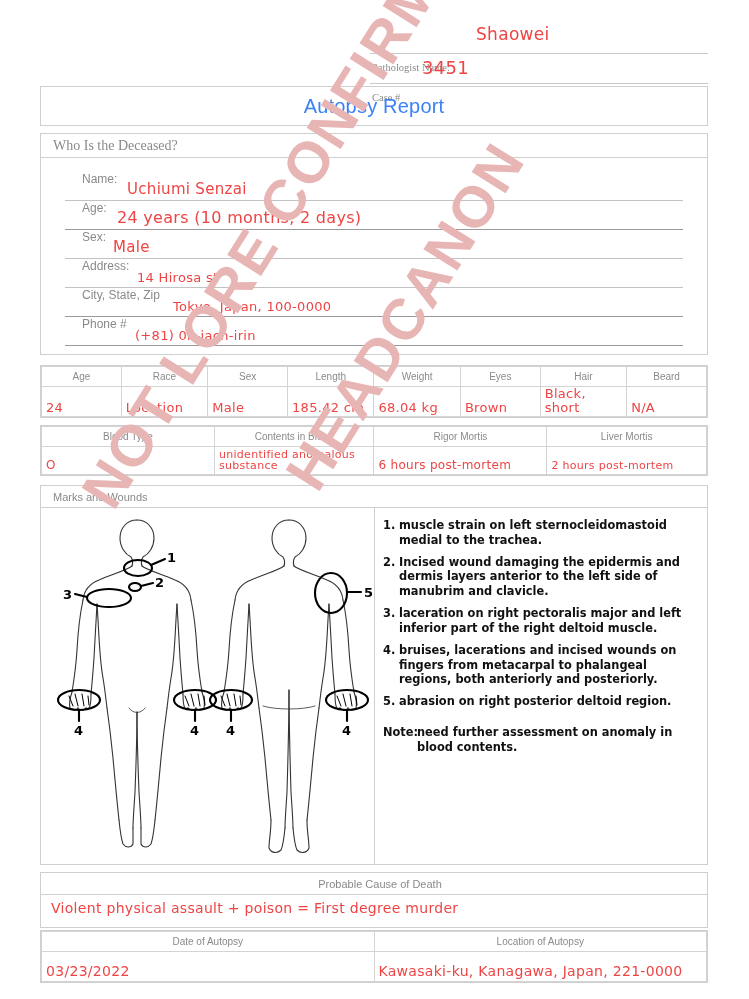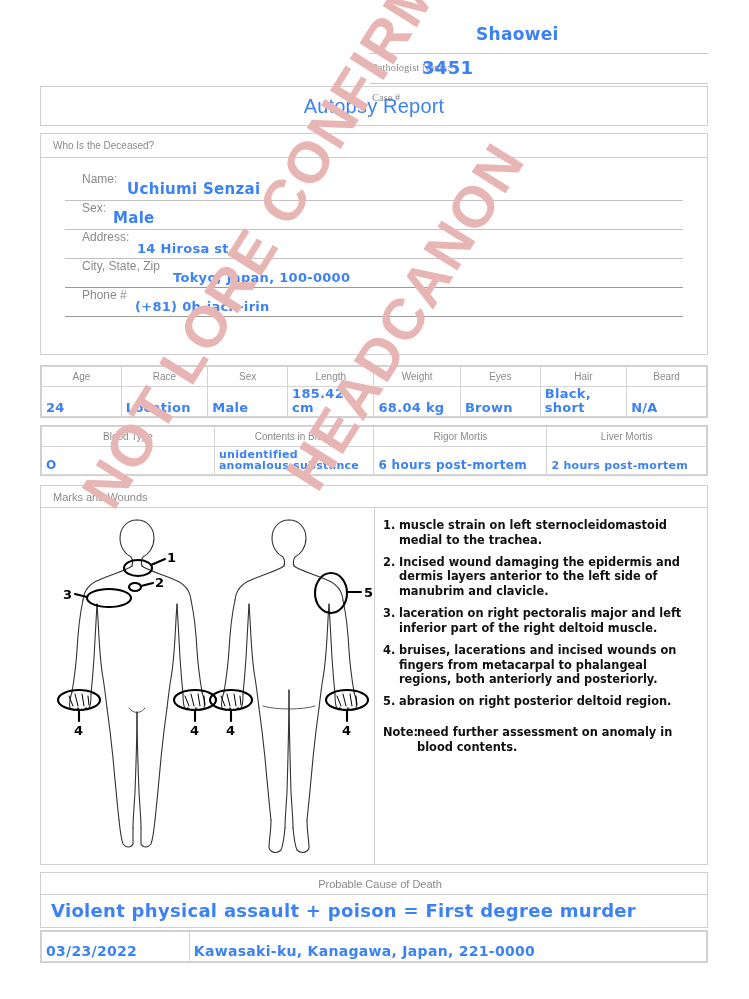--- a/index.html
+++ b/index.html
@@ -45,22 +45,22 @@
     transform: rotate(-58deg);
     transform-origin: left center;
   }
 
   
   #content { position: relative; z-index: 2; padding: 0; }
 
   .printed { color: #7d7d7d; font-size: 11px; font-family: Liberation Serif, serif; margin-top: 36px; }
   .hand {
     font-family: "DejaVu Sans", sans-serif;
-    color: #3b82f6;
-    font-weight: bold;
+    color: #ef4444;
+    font-weight: normal;
     letter-spacing: 0.3px;
   }
 
   
   #topfields {
     position: absolute;
     left: 370px; top: 24px; width: 338px;
   }
   .topfield {
     border-bottom: 1px solid #c9c9c9;
@@ -88,21 +88,21 @@
 
   
   #deceased {
     position: absolute; left: 40px; top: 133px; width: 668px; height: 222px;
     border: 1px solid #cfcfcf;
   }
   #deceased .hdr {
     height: 24px; border-bottom: 1px solid #cfcfcf;
     display: flex; align-items: center; padding-left: 12px;
   }
-  #deceased .hdr span { font-size: 10px; color: #8a8a8a; }
+  #deceased .hdr span { font-size: 14px; color: #8a8a8a; font-family: Liberation Serif, serif; }
   #dec-body { padding: 14px 20px 0 24px; }
   .decrow { position: relative; height: 29px; }
   .decrow .lab {
     position: absolute; left: 17px; top: 0;
     font-size: 12px; color: #8a8a8a;
   }
   .decrow .line {
     position: absolute; left: 0; right: 4px; bottom: 0;
     border-bottom: 1px solid #9a9a9a;
   }
@@ -187,21 +187,21 @@
   #causebox {
     position: absolute; left: 40px; top: 872px; width: 668px; height: 56px;
     border: 1px solid #cfcfcf;
   }
   #causebox .hdr {
     height: 22px; border-bottom: 1px solid #cfcfcf;
     display: flex; align-items: center; padding-left: 12px; justify-content: center;
   }
   #causebox .hdr span { font-size: 11px; color: #8a8a8a; }
   #causebox .val {
-    padding: 5px 0 0 10px; font-size: 18px;
+    padding: 5px 0 0 10px; font-size: 14px;
   }
 
   #tbl-date { left: 40px; top: 930px; width: 668px; }
   #tbl-date td { height: 30px; }
   #tbl-date td .hand { font-size: 14px; }
 
   svg { display: block; }
 </style>
 </head>
 <body>
@@ -231,20 +231,25 @@
     </div>
 
     <div id="deceased">
       <div class="hdr">
         <span>Who Is the Deceased?</span>
       </div>
       <div id="dec-body">
         <div class="decrow thin" id="r-name">
           <div class="lab">Name:</div>
           <div class="val hand">Uchiumi Senzai</div>
+          <div class="line"></div>
+        </div>
+        <div class="decrow" id="r-age">
+          <div class="lab">Age:</div>
+          <div class="val hand">24 years (10 months, 2 days)</div>
           <div class="line"></div>
         </div>
         <div class="decrow thin" id="r-sex">
           <div class="lab">Sex:</div>
           <div class="val hand">Male</div>
           <div class="line"></div>
         </div>
         <div class="decrow thin" id="r-addr">
           <div class="lab">Address:</div>
           <div class="val hand">14 Hirosa st</div>
@@ -495,20 +500,24 @@
     <div id="causebox">
       <div class="hdr">
         <span>Probable Cause of Death</span>
       </div>
       <div class="val hand">Violent physical assault + poison = First degree murder</div>
     </div>
 
     <div class="gtable" id="tbl-date">
       <table>
         <tbody>
+            <tr>
+          <th style="width:50%">Date of Autopsy</th>
+          <th style="width:50%">Location of Autopsy</th>
+        </tr>
         <tr>
           <td>
                 <span class="hand">03/23/2022</span>
               </td>
           <td>
                 <span class="hand">Kawasaki-ku, Kanagawa, Japan, 221-0000</span>
               </td>
         </tr>
       </tbody>
         </table>

